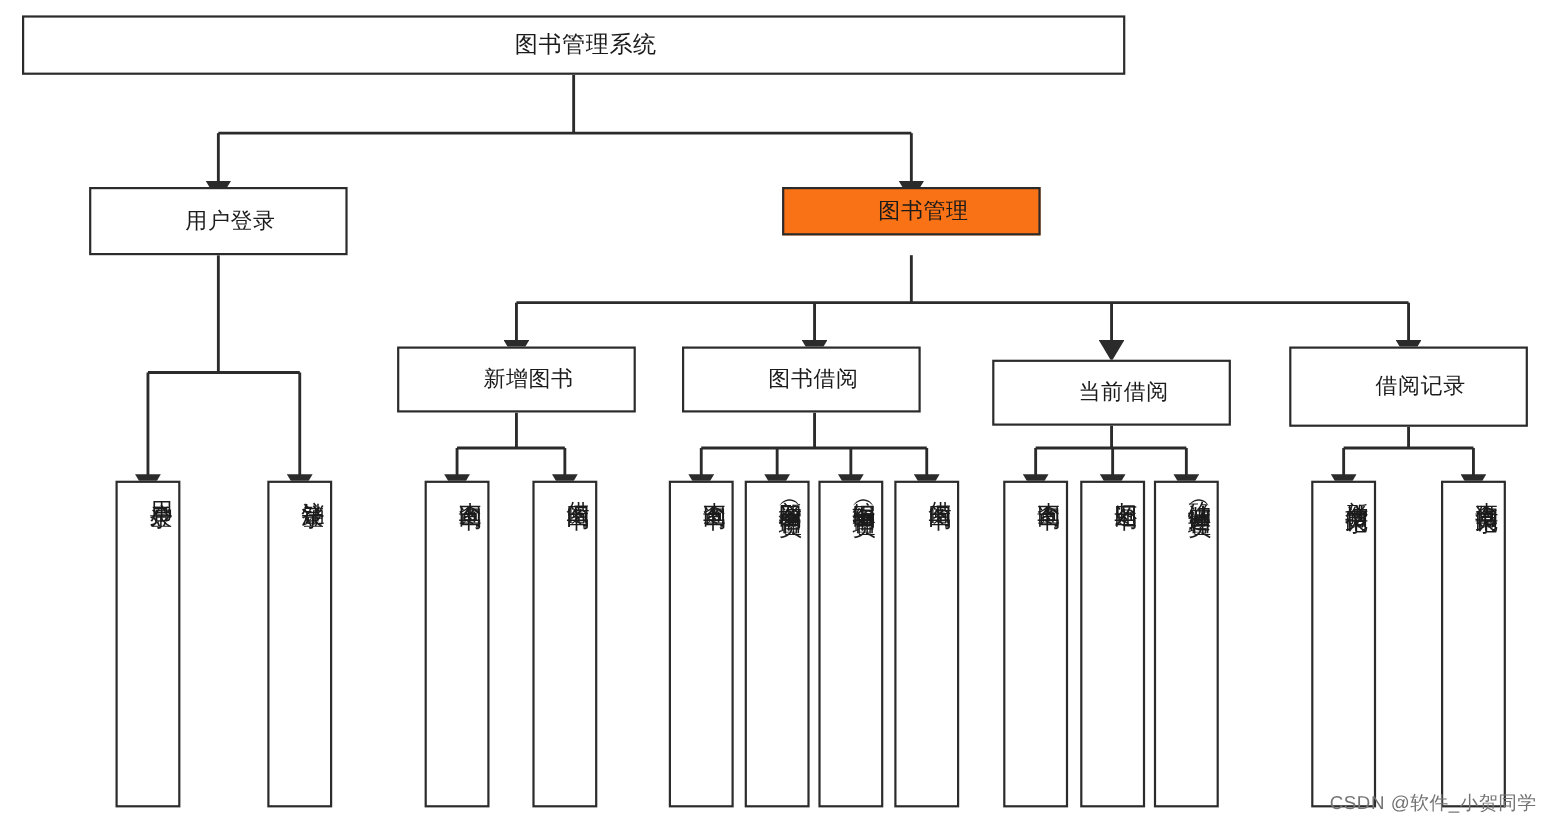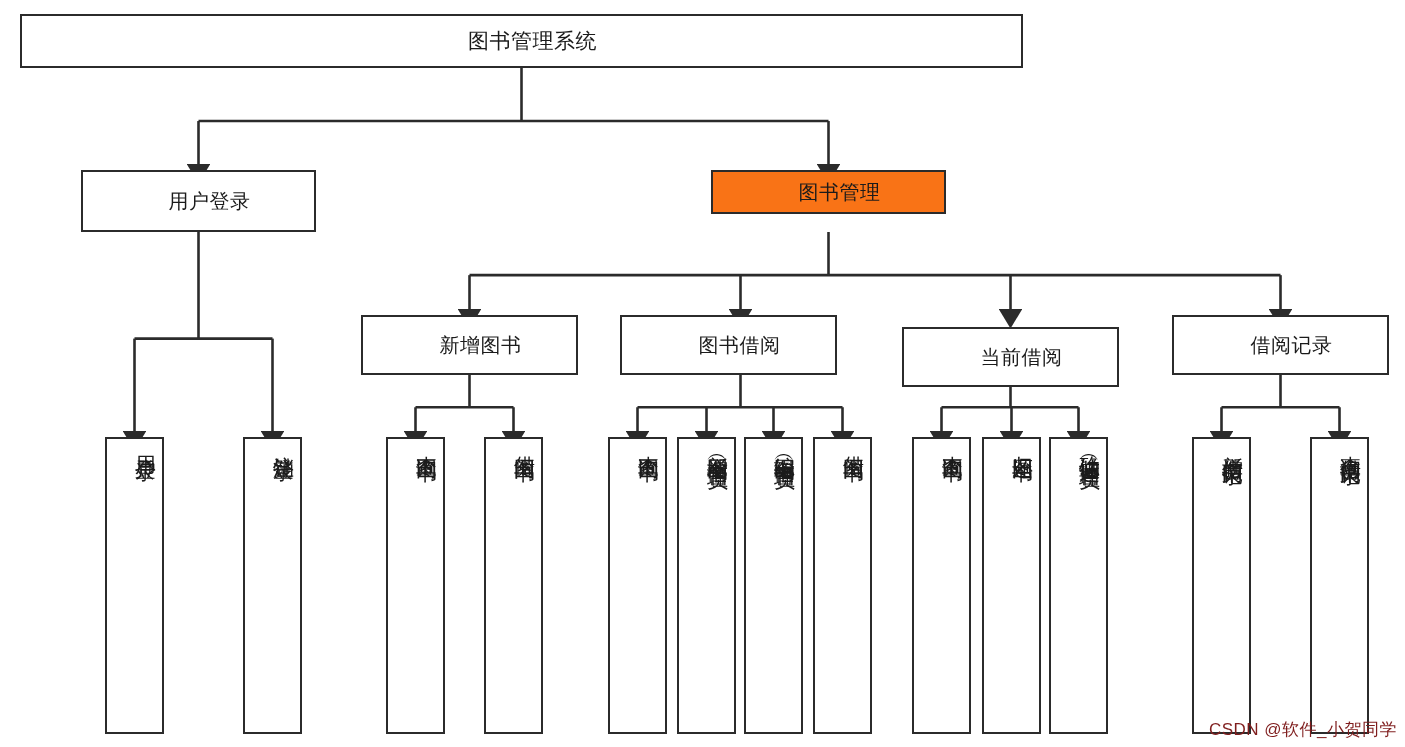--- a/index.html
+++ b/index.html
@@ -57,21 +57,21 @@
     letter-spacing: 2px;
     white-space: nowrap;
     display: block;
   }
   .node.root .lbl { font-size: 21px; }
   .watermark {
     position: absolute;
     right: 8px;
     bottom: 6px;
     font-size: 17px;
-    color: #7f1d1d;
+    color: #737373;
     letter-spacing: 0.5px;
     white-space: nowrap;
     user-select: none;
   }
 </style>
 </head>
 <body>
 
 <div id="canvas">
   <svg id="wires" xmlns="http://www.w3.org/2000/svg">
@@ -129,21 +129,21 @@
       </div>
       <div class="node branch" style="left: 361px; top: 315px; width: 217px; height: 60px; border-color: rgb(43, 43, 43); background: rgb(255, 255, 255);">
         <span class="lbl">新增图书</span>
       </div>
       <div class="node branch" style="left: 620px; top: 315px; width: 217px; height: 60px; border-color: rgb(43, 43, 43); background: rgb(255, 255, 255);">
         <span class="lbl">图书借阅</span>
       </div>
       <div class="node branch" style="left: 902px; top: 327px; width: 217px; height: 60px; border-color: rgb(43, 43, 43); background: rgb(255, 255, 255);">
         <span class="lbl">当前借阅</span>
       </div>
-      <div class="node branch" style="left: 1172px; top: 315px; width: 217px; height: 60px; border-color: rgb(43, 43, 43); background: rgb(255, 255, 255); text-align: right;">
+      <div class="node branch" style="left: 1172px; top: 315px; width: 217px; height: 73px; border-color: rgb(43, 43, 43); background: rgb(255, 255, 255); text-align: right;">
         <span class="lbl">借阅记录</span>
       </div>
       <div class="node leaf" style="left: 105px; top: 437px; width: 59px; height: 297px; border-color: rgb(43, 43, 43); background: rgb(255, 255, 255);">
         <span class="lbl">用户登录</span>
       </div>
       <div class="node leaf" style="left: 243px; top: 437px; width: 59px; height: 297px; border-color: rgb(43, 43, 43); background: rgb(255, 255, 255);">
         <span class="lbl">注销登录</span>
       </div>
       <div class="node leaf" style="left: 386px; top: 437px; width: 59px; height: 297px; border-color: rgb(43, 43, 43); background: rgb(255, 255, 255);">
         <span class="lbl">查询图书</span>

